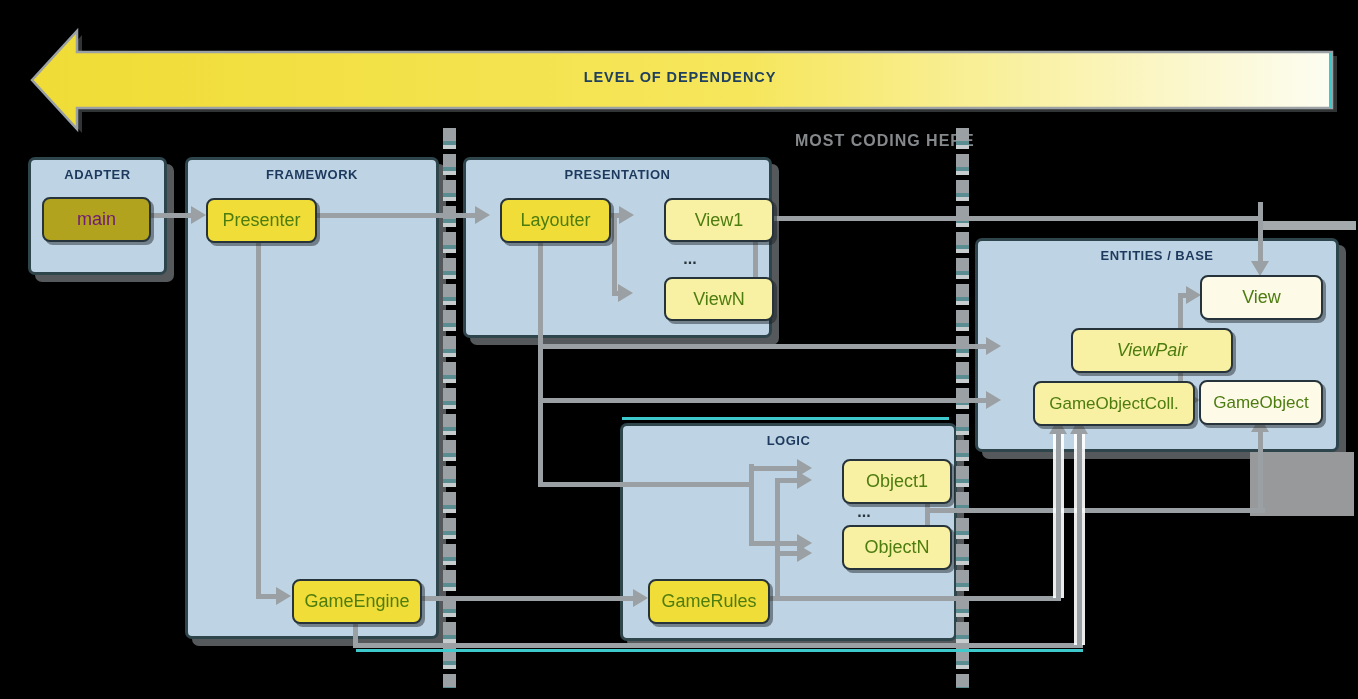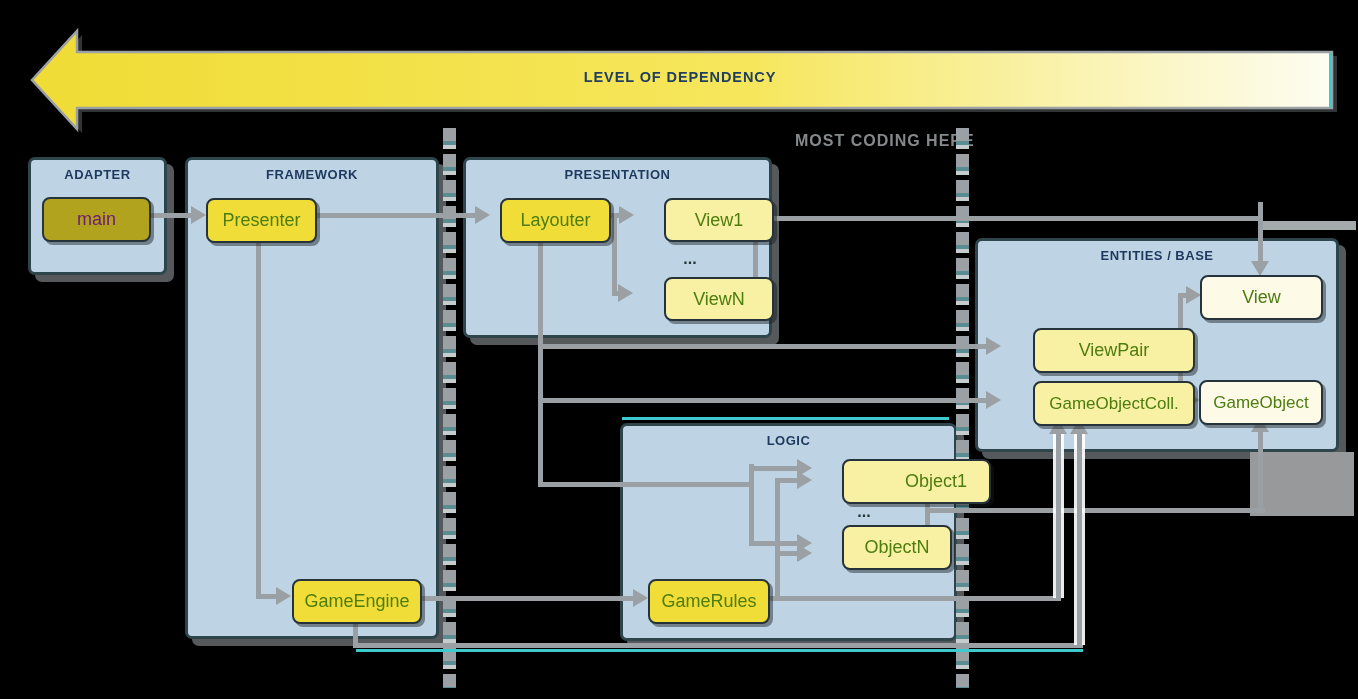--- a/index.html
+++ b/index.html
@@ -161,34 +161,34 @@
   <div class="node n-bright" style="left:500px;top:198px;width:107px;height:41px;text-align:center;">
       <span>Layouter</span>
     </div>
   <div class="node n-light" style="left:634px;top:198px;width:106px;height:40px;">
       <span>View1</span>
     </div>
   <div class="dots" style="left:660px;top:250px;width:60px;">...</div>
   <div class="node n-light" style="left:634px;top:277px;width:106px;height:40px;">
       <span>ViewN</span>
     </div>
-  <div class="node n-light" style="left:812px;top:459px;width:106px;height:41px;padding-left:39px;">
+  <div class="node n-light" style="left:812px;top:459px;width:106px;height:41px;">
       <span>Object1</span>
     </div>
   <div class="dots" style="left:834px;top:503px;width:60px;">...</div>
   <div class="node n-light" style="left:812px;top:525px;width:106px;height:41px;">
       <span>ObjectN</span>
     </div>
   <div class="node n-bright" style="left:648px;top:579px;width:118px;height:41px;">
       <span>GameRules</span>
     </div>
   <div class="node n-cream" style="left:1200px;top:275px;width:119px;height:41px;">
       <span>View</span>
     </div>
-  <div class="node n-light" style="left:1003px;top:328px;width:158px;height:41px;">
+  <div class="node n-light" style="left:1041px;top:328px;width:158px;height:41px;font-style:italic;">
       <span>ViewPair</span>
     </div>
   <div class="node n-light n-sm" style="left:1003px;top:381px;width:158px;height:41px;">
       <span>GameObjectColl.</span>
     </div>
   <div class="node n-cream n-sm" style="left:1199px;top:380px;width:120px;height:41px;">
       <span>GameObject</span>
     </div>
 
 </div>

